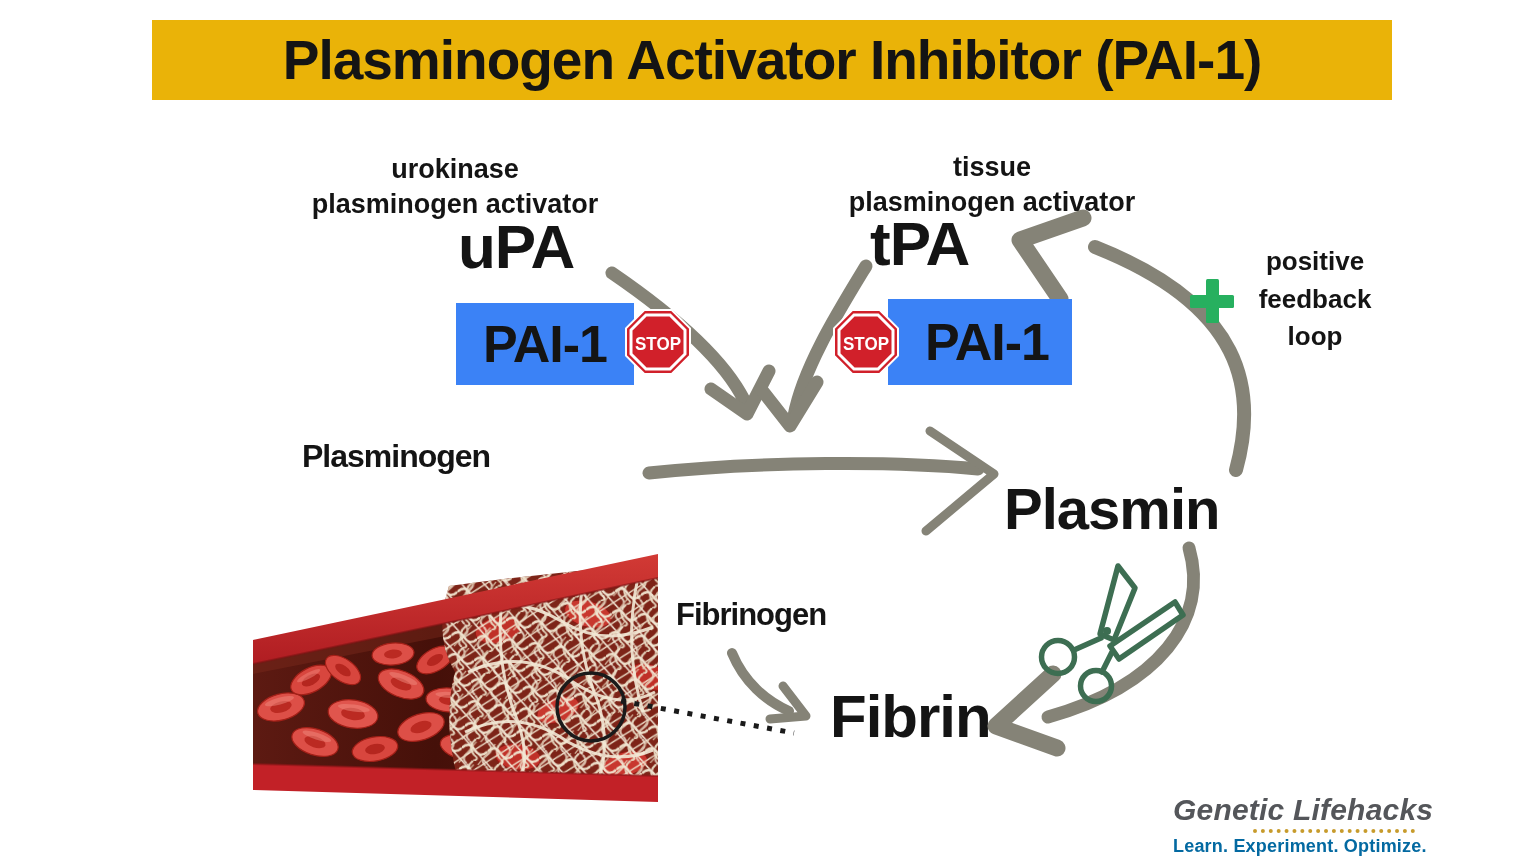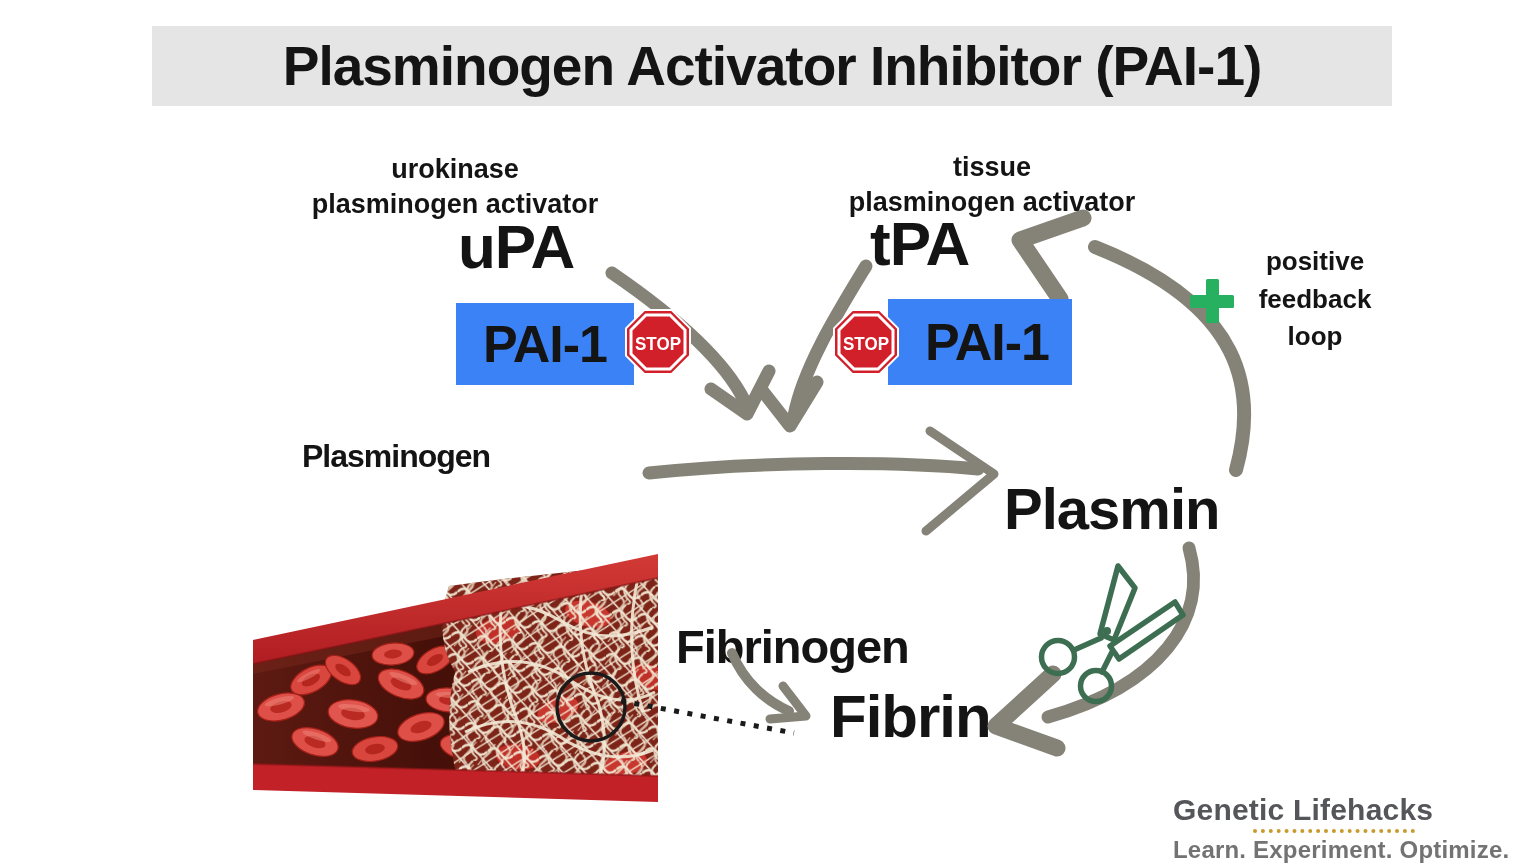--- a/index.html
+++ b/index.html
@@ -12,21 +12,21 @@
   }
   html,body{margin:0;padding:0;background:#fff;}
   #canvas{
     position:relative;width:1536px;height:864px;background:#ffffff;overflow:hidden;
     font-family:"Liberation Sans","DejaVu Sans",sans-serif;color:var(--ink);
   }
   .abs{position:absolute;}
   .lbl{position:absolute;font-weight:bold;color:var(--ink);white-space:pre-line;line-height:1.3;}
   .center{text-align:center;}
 
-  .title-banner{left:152px;top:26px;width:1240px;height:80px;background:#e5e5e5;
+  .title-banner{left:152px;top:20px;width:1240px;height:80px;background:#eab308;
     display:flex;align-items:center;justify-content:center;z-index:3;}
   .title-banner .t{font-weight:bold;font-size:55px;letter-spacing:-1px;white-space:nowrap;}
 
   .upa-label{left:275px;top:152px;width:360px;font-size:27px;}
   .upa-abbr{left:458px;top:216px;font-size:62px;line-height:1;letter-spacing:-1px;}
   .tpa-label{left:812px;top:150px;width:360px;font-size:27px;}
   .tpa-abbr{left:870px;top:213px;font-size:62px;line-height:1;letter-spacing:-1px;}
 
   .chip{position:absolute;background:#3b82f6;display:flex;align-items:center;justify-content:center;z-index:3;}
   .chip-left{left:456px;top:303px;width:178px;height:82px;}
@@ -39,31 +39,31 @@
 
   .plus-icon{left:1190px;top:279px;width:44px;height:44px;z-index:3;}
   .plus-icon span{position:absolute;background:var(--plusgreen);border-radius:1.5px;}
   .plus-h{top:16px;left:0;width:44px;height:13px;}
   .plus-v{left:16px;top:0;width:13px;height:44px;}
 
   .feedback-label{left:1240px;top:243px;width:150px;font-size:26px;line-height:1.45;}
 
   .plasminogen-label{left:302px;top:438px;font-size:32px;line-height:1.15;letter-spacing:-1px;}
   .plasmin-label{left:1004px;top:476px;font-size:58px;line-height:1.15;letter-spacing:-1px;}
-  .fibrinogen-label{left:676px;top:620px;font-size:47px;line-height:1.15;letter-spacing:-1px;}
+  .fibrinogen-label{left:676px;top:597px;font-size:31px;line-height:1.15;letter-spacing:-1px;}
   .fibrin-label{left:806px;top:682px;font-size:60px;line-height:1.15;letter-spacing:-1px;margin-left:24px;}
 
   .arrows-layer{left:0;top:0;z-index:2;pointer-events:none;}
   .vessel-svg{left:253px;top:552px;z-index:1;}
   .scissors-svg{left:1022px;top:560px;z-index:5;}
 
   .logo{left:1173px;top:794px;z-index:3;}
-  .logo-name{font-weight:bold;font-size:30px;color:#54565a;letter-spacing:0.2px;line-height:1.05;}
+  .logo-name{font-weight:bold;font-size:30px;color:#54565a;letter-spacing:0.2px;line-height:1.05;font-style:italic;}
   .logo-divider{margin:3px 0 3px 80px;width:162px;border-top:4px dotted #c79b2c;height:0;}
-  .logo-tagline{font-weight:bold;font-size:24px;color:#737373;letter-spacing:0.2px;}
+  .logo-tagline{font-weight:bold;font-size:18px;color:#0369a1;letter-spacing:0.2px;}
 </style>
 </head>
 <body>
 
 <div id="canvas">
 
   <svg class="abs vessel-svg" width="405" height="250" viewBox="0 0 405 250">
     <defs>
       <linearGradient id="lumen" x1="0" y1="0" x2="1" y2="0">
         <stop offset="0" stop-color="#5d1a12"></stop>

